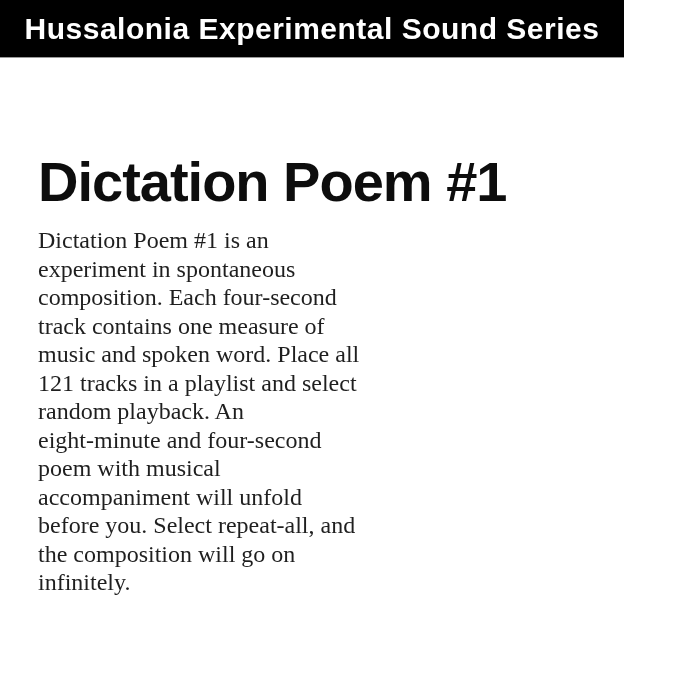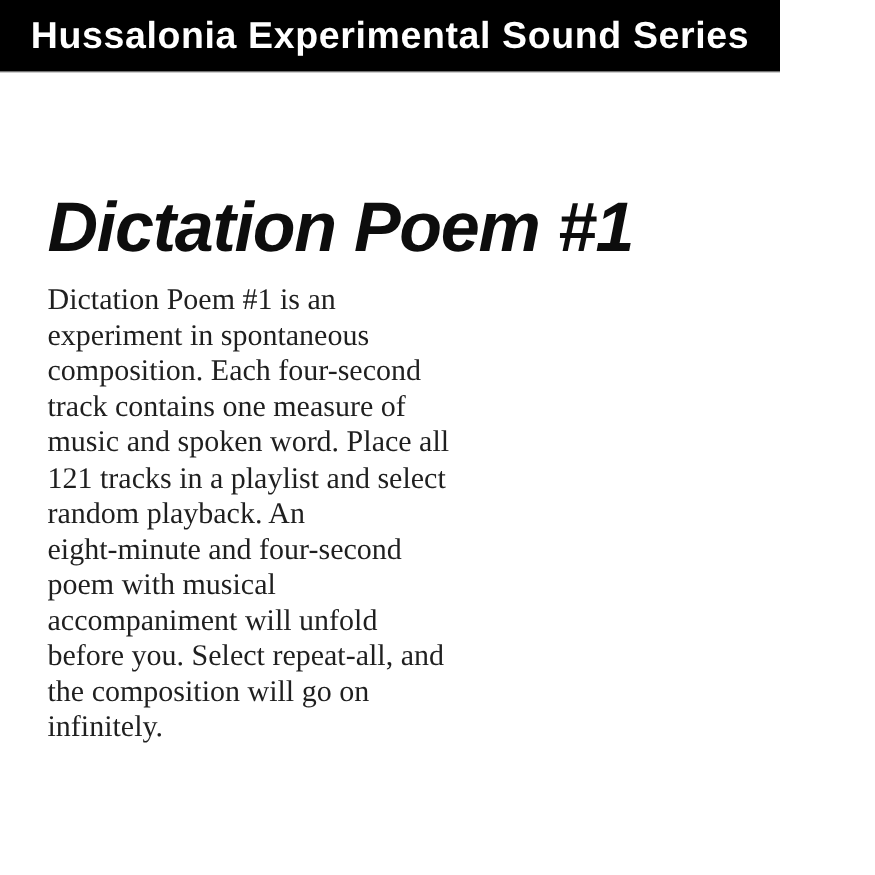--- a/index.html
+++ b/index.html
@@ -41,21 +41,20 @@
     width: 630px;
   }
   .title {
     margin: 94px 0 0 0;
     font-size: 56px;
     line-height: 62px;
     font-weight: 700;
     letter-spacing: -1px;
     color: #0d0d0d;
     white-space: nowrap;
-    font-style: italic;
   }
   .description {
     margin: 13px 0 0 0;
     font-family: Liberation Serif, serif;
     font-size: 24px;
     line-height: 28.5px;
     color: #1f1f1f;
     white-space: pre-line;
   }
 </style>

